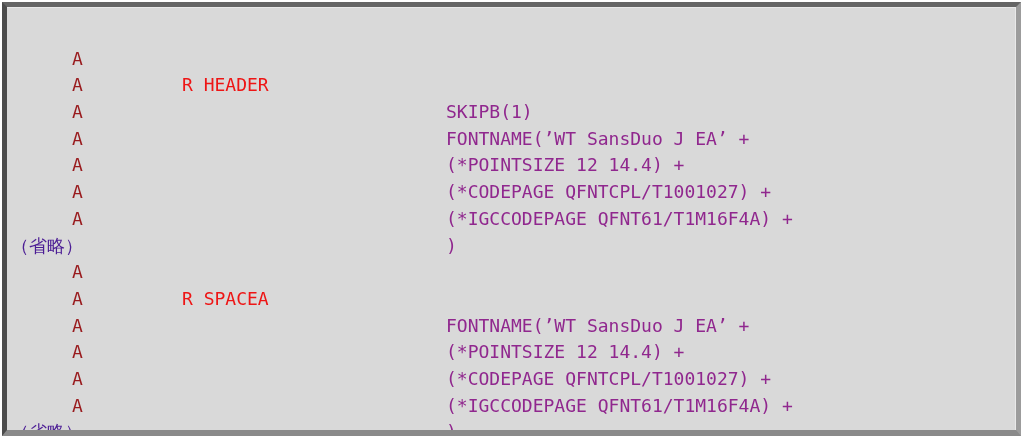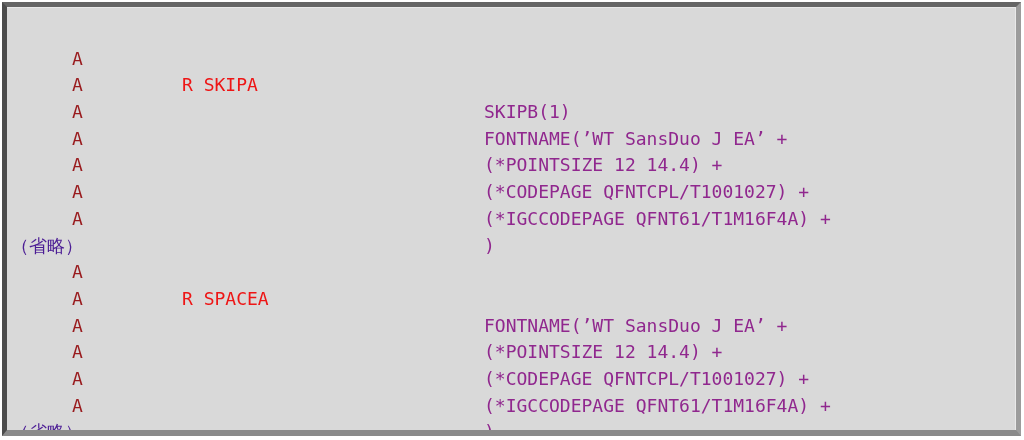--- a/index.html
+++ b/index.html
@@ -39,36 +39,35 @@
   }
   .record {
     position: absolute;
     left: 175px;
     color: #ee1515;
   }
   .keyword {
     position: absolute;
     left: 439px;
     color: #90278e;
-    margin-left: 38px;
   }
   .omitted {
     position: absolute;
     left: 4px;
     color: #4c1d95;
   }
 </style>
 </head>
 <body>
 
 <div class="panel">
 
   <div class="code-line">
     <span class="seq">A</span>
-    <span class="record">R SKIPA</span>
+    <span class="record">R HEADER</span>
     <span class="keyword">SKIPB(1)</span>
   </div>
 
   <div class="code-line">
     <span class="seq">A</span>
   </div>
 
   <div class="code-line">
     <span class="seq">A</span>
     <span class="keyword">FONTNAME(’WT SansDuo J EA’ +</span>

